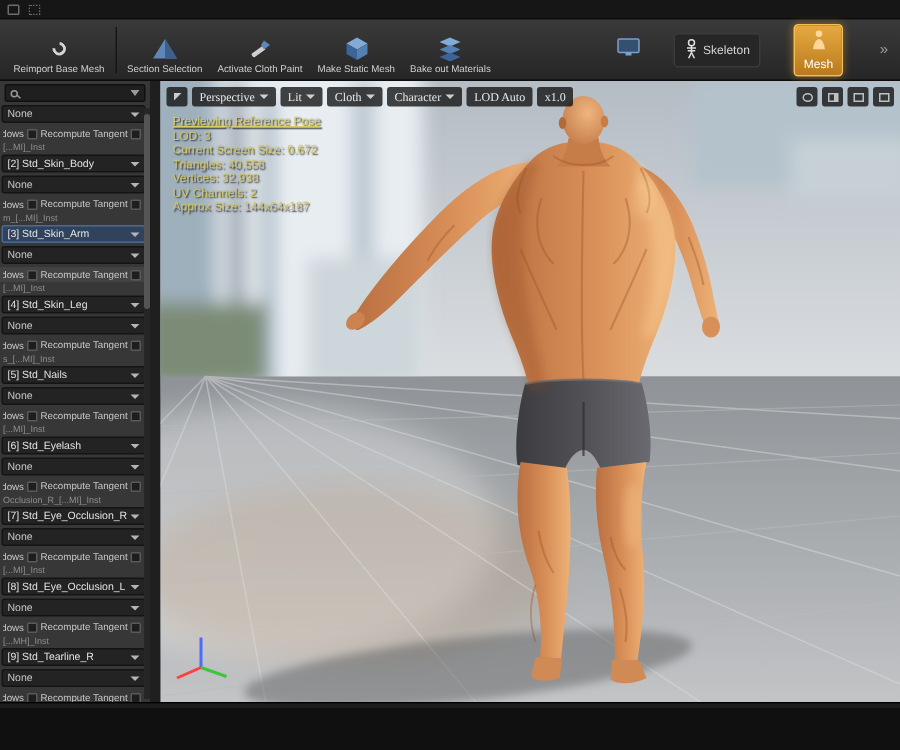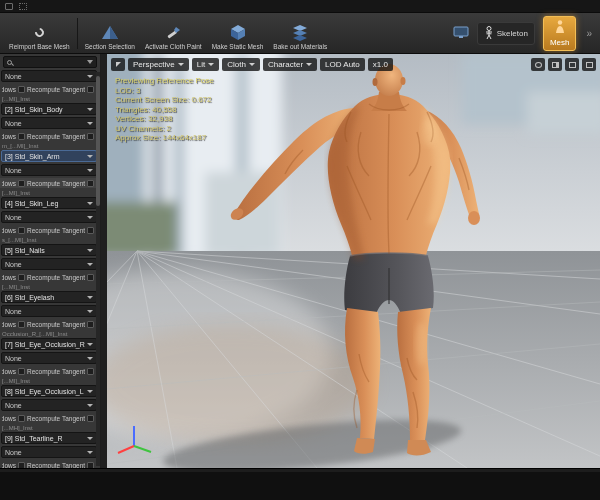--- a/index.html
+++ b/index.html
@@ -16,21 +16,21 @@
   #toolbar{position:absolute;left:0;top:13px;width:600px;height:41px;
     background:linear-gradient(#3a3a3a,#262626);border-bottom:1px solid #0c0c0c;
     display:flex;align-items:stretch;padding:2px 4px 1px 4px;}
   .tb-btn{display:flex;flex-direction:column;align-items:center;justify-content:flex-end;
     gap:2px;padding:2px 5px;color:#cfcfcf;font-size:6.5px;white-space:nowrap;border-radius:3px;}
   .tb-sep{width:1px;background:#171717;margin:3px 2px;}
   .ic{height:18px;display:flex;align-items:center;justify-content:center;}
   .reload-circ{display:block;width:9px;height:9px;border:2px solid #d4d4d4;border-radius:50%;
     border-top-color:transparent;transform:rotate(-40deg);}
 
-  #tb-right{margin-left:auto;display:flex;align-items:center;gap:8px;padding-right:2px;}
+  #tb-right{margin-left:auto;display:flex;align-items:center;gap:22px;padding-right:2px;}
   .asset-pill{display:flex;align-items:center;gap:3px;padding:3px 6px;border-radius:3px;
     background:#262626;border:1px solid #3a3a3a;color:#d8d8d8;font-size:8px;}
   .asset-pill.active{background:linear-gradient(#e7a93f,#b97a1f);border:1px solid #f3be55;
     color:#fff;box-shadow:0 0 6px rgba(210,145,47,.6);flex-direction:column;}
   .overflow{color:#9a9a9a;font-size:10px;padding:0 2px;}
 
   
   #leftpanel{position:absolute;left:0;top:54px;width:101px;height:414px;background:#373737;
     overflow:hidden;border-right:1px solid #1d1d1d;}
   .search{display:flex;align-items:center;background:#1f1f1f;border:1px solid #101010;
@@ -62,34 +62,34 @@
   #panel-scrollbar{position:absolute;right:0;top:18px;width:4px;height:394px;background:#262626;}
   #panel-scrollbar .thumb{position:absolute;top:4px;left:0;width:4px;height:130px;
     background:#555;border-radius:2px;}
 
   #splitter{position:absolute;left:101px;top:54px;width:6px;height:414px;background:#1f1f1f;}
 
   
   #viewport{position:absolute;left:107px;top:54px;width:493px;height:414px;background:#9aa0a6;}
   #vp-toolbar{position:absolute;left:4px;top:4px;display:flex;gap:3px;align-items:center;}
   .vp-pill{display:flex;align-items:center;gap:3px;height:13px;padding:0 5px;border-radius:2px;
-    background:rgba(16,16,16,.78);color:#e8e8e8;font-size:8px;white-space:nowrap;}
+    background:rgba(16,16,16,.78);color:#e8e8e8;font-size:8px;white-space:nowrap;font-family:Liberation Serif, serif;}
   .vp-sq{width:14px;height:13px;border-radius:2px;background:rgba(16,16,16,.78);
     display:flex;align-items:center;justify-content:center;}
   .corner-tri{width:0;height:0;border-top:5px solid #cccccc;border-right:5px solid transparent;}
   .vcaret{width:0;height:0;border-left:3px solid transparent;border-right:3px solid transparent;
     border-top:3px solid #cfcfcf;}
   #vp-right-icons{position:absolute;right:4px;top:4px;display:flex;gap:3px;}
   .vp-sq .glyph{width:7px;height:6px;border:1px solid #cfcfcf;opacity:.9;}
   .vp-sq .glyph.split{border-right-width:3px;}
   .vp-sq .glyph.dotc{border-radius:50%;}
 
   #vp-stats{position:absolute;left:8px;top:22px;color:#cfc36a;font-size:8px;line-height:9.5px;
     text-shadow:1px 1px 1px rgba(0,0,0,.7);}
-  #vp-stats div:first-child{color:#d8ce66;}
+  #vp-stats div:first-child{color:#d8ce66;text-decoration:underline;}
 
   #gizmo{position:absolute;left:6px;bottom:8px;}
 
   
   #bottombar{position:absolute;left:0;top:468px;width:600px;height:32px;background:#101010;
     border-top:1px solid #000;}
   #bottombar .grip{position:absolute;left:0;top:0;width:600px;height:3px;background:#1d1d1d;}
 </style>
 </head>
 <body>

